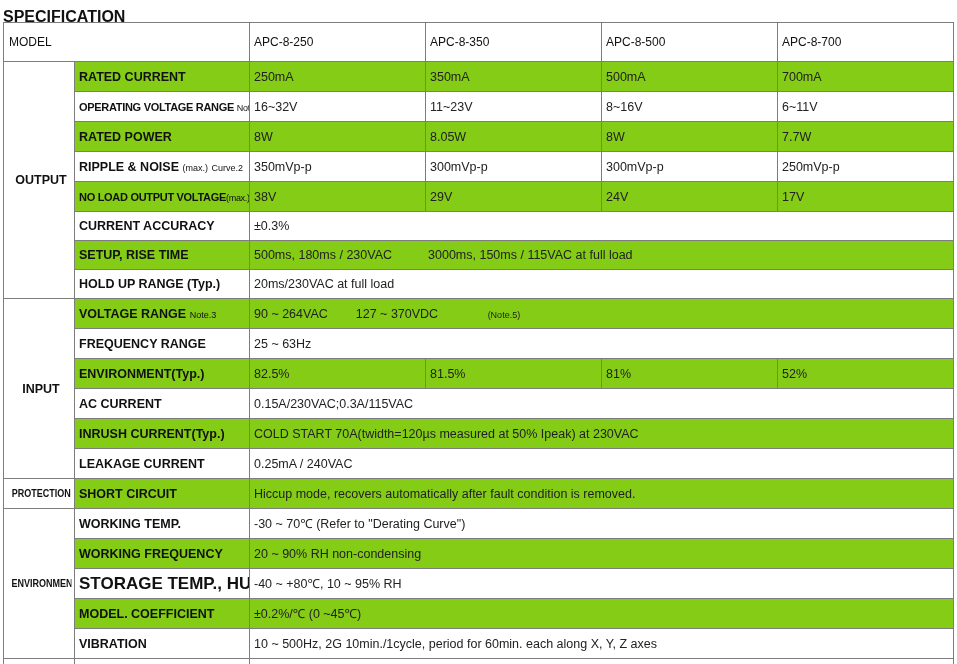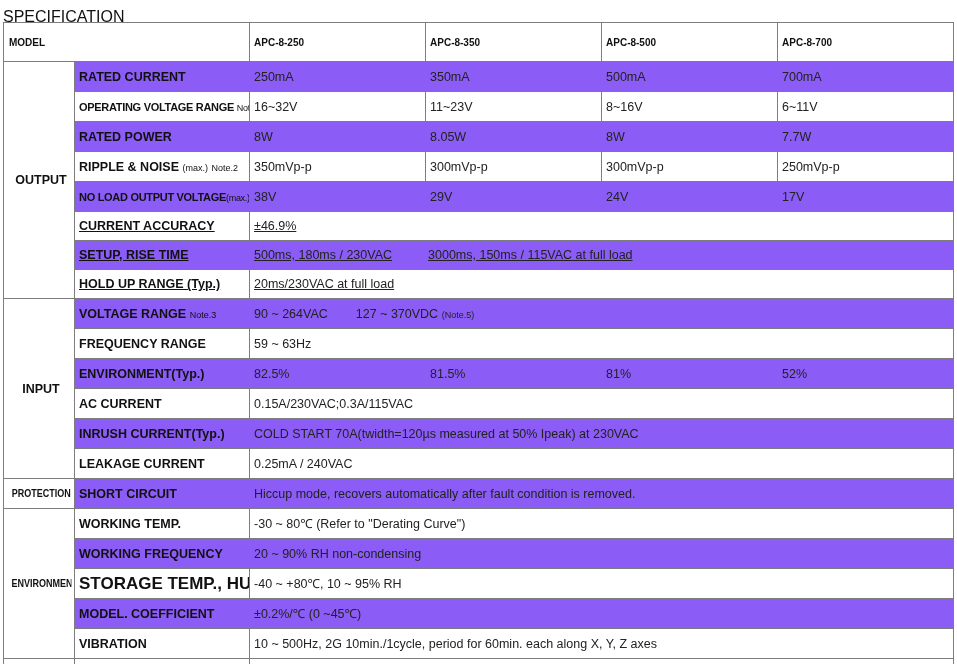--- a/index.html
+++ b/index.html
@@ -1,33 +1,33 @@
 <!DOCTYPE html>
 <html><head>
 <meta charset="utf-8">
 <style>
   html, body { margin:0; padding:0; background:#ffffff; }
   body { width:957px; height:664px; overflow:hidden; position:relative; font-family:"Liberation Sans", sans-serif; color:#111; }
-  .title { position:absolute; left:3px; top:8px; font-size:16px; font-weight:normal; letter-spacing:0px; }
+  .title { position:absolute; left:3px; top:8px; font-size:16px; font-weight:bold; letter-spacing:0px; }
   table.spec { position:absolute; left:3px; top:22px; border-collapse:collapse; table-layout:fixed; width:950px; }
   table.spec td { border:1px solid #7d7d7d; padding:0 0 0 4px; font-size:12.5px; white-space:nowrap; overflow:hidden; vertical-align:middle; }
   td.grp { font-weight:bold; font-size:13px; text-align:center; padding:0; background:#ffffff; }
   td.grp.small { font-size:10px; transform:scaleX(0.9); }
   td.lbl { font-weight:bold; font-size:13px; padding-left:7px; }
   td.lbl .note { font-weight:normal; font-size:9px; }
   td.lbl.cond { font-size:11px; letter-spacing:-0.3px; }
   td.val { color:#222; padding-left:4px; }
-  tr.g td.lbl, tr.g td.val { background:#8b5cf6; }
+  tr.g td.lbl, tr.g td.val { background:#84cc16; }
   tr.w td.lbl, tr.w td.val { background:#ffffff; }
-  tr.model td { height:38px; font-weight:bold; font-size:10px; }
-  tr.r td { height:28px;text-decoration:underline; }
+  tr.model td { height:38px; font-weight:normal; font-size:12px; }
+  tr.r td { height:28px; }
   tr.r2 td { height:29px; }
   .gap { display:inline-block; width:36px; }
   .gap2 { display:inline-block; width:28px; }
-  .sm { font-size:9px; }
+  .sm { font-size:9px;margin-left:46px; }
 </style>
 </head>
 <body>
 
 <div class="title">SPECIFICATION</div>
 
 <table class="spec">
   <colgroup>
     <col style="width:71px">
       <col style="width:175px">
@@ -62,54 +62,54 @@
     <td class="val">6~11V</td>
   </tr>
   <tr class="r2 g">
     <td class="lbl">RATED POWER</td>
     <td class="val">8W</td>
     <td class="val">8.05W</td>
     <td class="val">8W</td>
     <td class="val">7.7W</td>
   </tr>
   <tr class="r2 w">
-    <td class="lbl"><span>RIPPLE &amp; NOISE</span> <span class="note">(max.)</span> <span class="note">Note.2</span></td>
+    <td class="lbl"><span>RIPPLE &amp; NOISE</span> <span class="note">(max.)</span> <span class="note">Curve.2</span></td>
     <td class="val">350mVp-p</td>
     <td class="val">300mVp-p</td>
     <td class="val">300mVp-p</td>
     <td class="val">250mVp-p</td>
   </tr>
   <tr class="r2 g">
     <td class="lbl cond"><span>NO LOAD OUTPUT VOLTAGE</span><span class="note">(max.)</span></td>
     <td class="val">38V</td>
     <td class="val">29V</td>
     <td class="val">24V</td>
     <td class="val">17V</td>
   </tr>
   <tr class="r w">
     <td class="lbl">CURRENT ACCURACY</td>
-    <td colspan="4" class="val">±46.9%</td>
+    <td colspan="4" class="val">±0.3%</td>
   </tr>
   <tr class="r g">
     <td class="lbl">SETUP, RISE TIME</td>
     <td colspan="4" class="val"><span>500ms, 180ms / 230VAC</span><span class="gap"></span><span>3000ms, 150ms / 115VAC at full load</span></td>
   </tr>
   <tr class="r w">
     <td class="lbl">HOLD UP RANGE (Typ.)</td>
     <td colspan="4" class="val">20ms/230VAC at full load</td>
   </tr>
 
   <tr class="r2 g">
     <td rowspan="6" class="grp">INPUT</td>
     <td class="lbl"><span>VOLTAGE RANGE</span> <span class="note">Note.3</span></td>
     <td colspan="4" class="val"><span>90 ~ 264VAC</span><span class="gap2"></span><span>127 ~ 370VDC</span> <span class="sm">(Note.5)</span></td>
   </tr>
   <tr class="r2 w">
     <td class="lbl">FREQUENCY RANGE</td>
-    <td colspan="4" class="val">59 ~ 63Hz</td>
+    <td colspan="4" class="val">25 ~ 63Hz</td>
   </tr>
   <tr class="r2 g">
     <td class="lbl">ENVIRONMENT(Typ.)</td>
     <td class="val">82.5%</td>
     <td class="val">81.5%</td>
     <td class="val">81%</td>
     <td class="val">52%</td>
   </tr>
   <tr class="r2 w">
     <td class="lbl">AC CURRENT</td>
@@ -126,21 +126,21 @@
 
   <tr class="r2 g">
     <td class="grp small">PROTECTION</td>
     <td class="lbl">SHORT CIRCUIT</td>
     <td colspan="4" class="val">Hiccup mode, recovers automatically after fault condition is removed.</td>
   </tr>
 
   <tr class="r2 w">
     <td rowspan="5" class="grp small">ENVIRONMENT</td>
     <td class="lbl">WORKING TEMP.</td>
-    <td colspan="4" class="val">-30 ~ 80℃ (Refer to "Derating Curve")</td>
+    <td colspan="4" class="val">-30 ~ 70℃ (Refer to "Derating Curve")</td>
   </tr>
   <tr class="r2 g">
     <td class="lbl">WORKING FREQUENCY</td>
     <td colspan="4" class="val">20 ~ 90% RH non-condensing</td>
   </tr>
   <tr class="r2 w">
     <td class="lbl" style="font-size:17px">STORAGE TEMP., HUMIDITY</td>
     <td colspan="4" class="val">-40 ~ +80℃, 10 ~ 95% RH</td>
   </tr>
   <tr class="r2 g">

